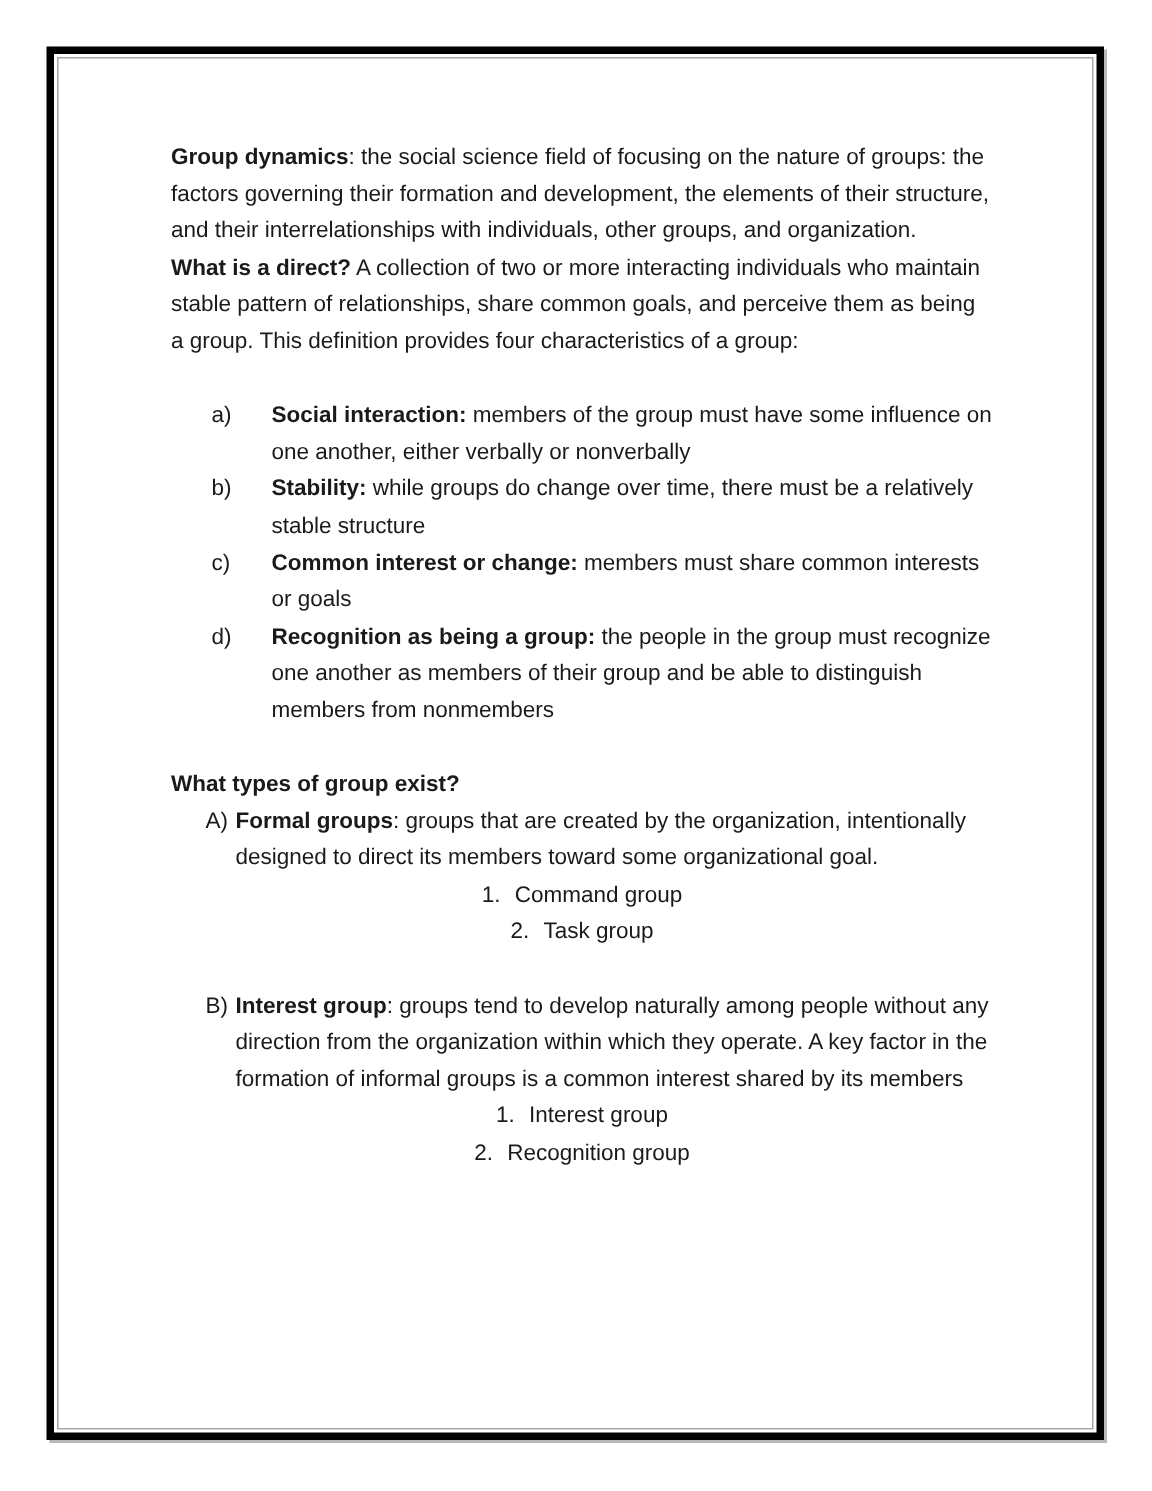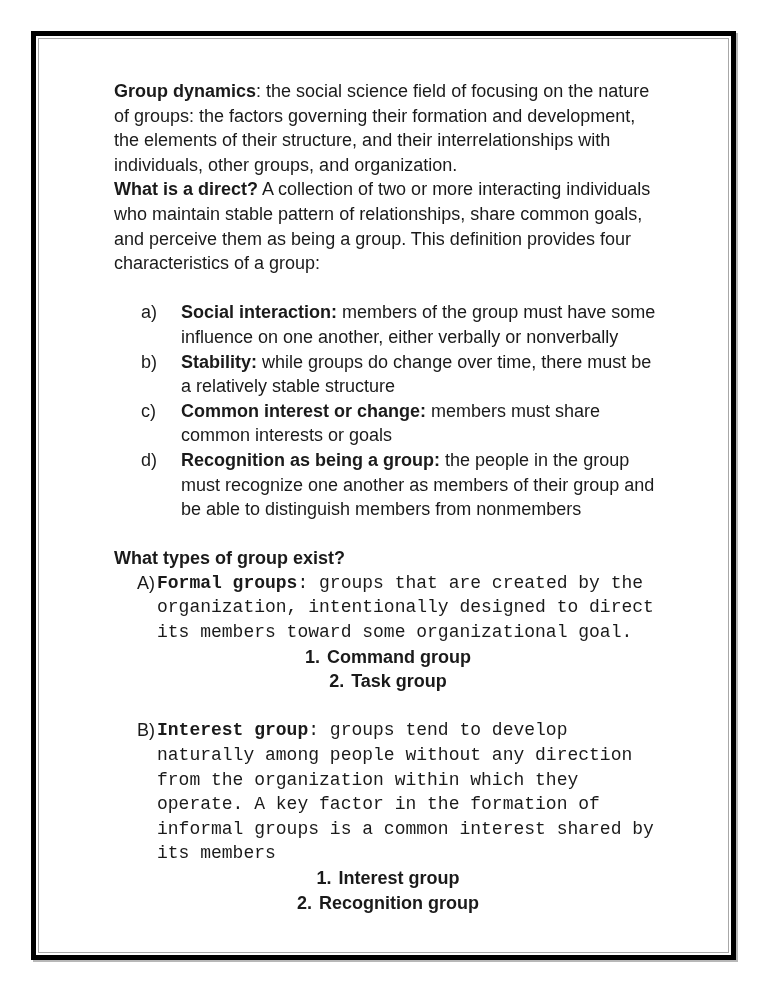--- a/index.html
+++ b/index.html
@@ -33,24 +33,24 @@
     bottom: 0;
     border: 1px solid #a8a8a8;
     box-sizing: border-box;
     margin: 2px;
     pointer-events: none;
   }
 
   .doc-body {
     position: absolute;
     left: 78px;
-    top: 43px;
+    top: 57px;
     width: 548px;
     color: #1a1a1a;
-    font-size: 18px;
+    font-size: 15px;
     line-height: 24.6px;
   }
 
   .para {
     margin: 0;
     text-align: left;
   }
   .bold { font-weight: bold; }
 
   .spacer-line { height: 24.6px; }
@@ -87,30 +87,29 @@
     align-items: flex-start;
     margin-left: 23px;
   }
   .upper-list .marker {
     flex: 0 0 auto;
     width: 20px;
     text-align: left;
   }
   .upper-list .li-text {
     flex: 1 1 auto;
-    font-family: Liberation Mono, monospace;
   }
 
   
   .center-list {
     margin: 0;
     padding: 0;
     list-style: none;
     text-align: center;
-    font-weight: bold;
+    font-weight: normal;
   }
   .center-list .cl-row {
     display: block;
   }
   .center-list .cl-inner {
     display: inline-block;
     text-align: left;
     white-space: pre;
   }
   .center-list .cl-num {

